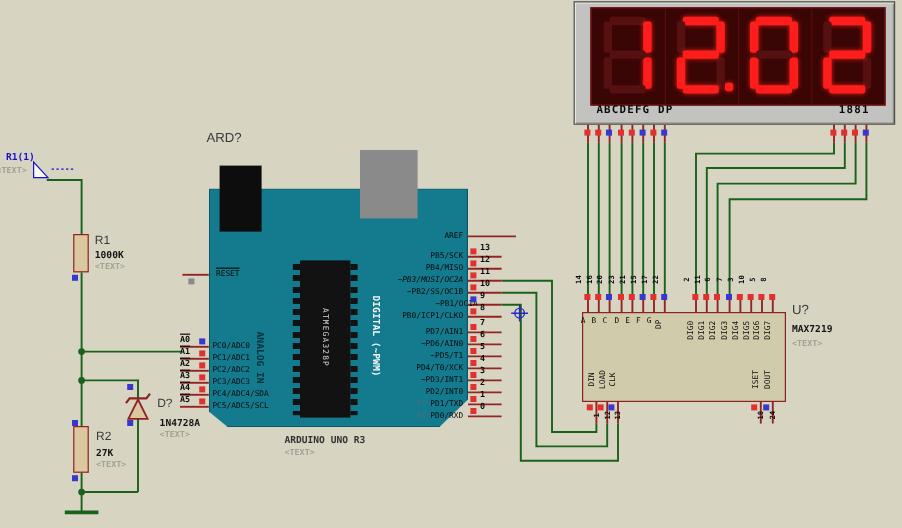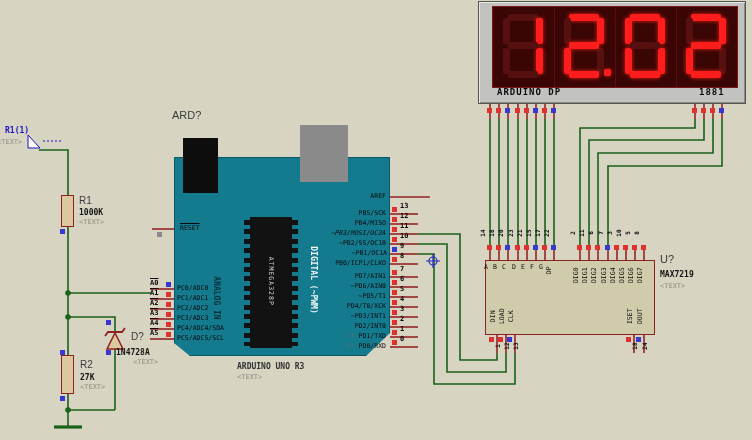--- a/index.html
+++ b/index.html
@@ -156,21 +156,21 @@
   <div class="t ref" style="left:79px;top:196px">R1</div>
   <div class="t t8" style="left:79px;top:209px">1000K</div>
   <div class="t t7 gray" style="left:79px;top:219px">&lt;TEXT&gt;</div>
 
   <div class="res" style="left:61px;top:355px;height:37px"></div>
   <div class="t ref" style="left:80px;top:360px">R2</div>
   <div class="t t8" style="left:80px;top:374px">27K</div>
   <div class="t t7 gray" style="left:80px;top:384px">&lt;TEXT&gt;</div>
 
   <div class="t ref" style="left:131px;top:332px">D?</div>
-  <div class="t t8" style="left:116px;top:349px">1N4728A</div>
+  <div class="t t8" style="left:133px;top:349px">1N4728A</div>
   <div class="t t7 gray" style="left:133px;top:359px">&lt;TEXT&gt;</div>
 
   <div class="board"></div>
   <div class="usb"></div>
   <div class="jack"></div>
   <div class="nubs" style="left:244px"></div>
   <div class="nubs" style="left:292px"></div>
   <div class="dip"></div>
   <div class="t chip-txt vt" style="left:226px;top:278px;width:90px">ATMEGA328P</div>
 
@@ -230,21 +230,21 @@
           <div class="sg on" style="left: 5px; top: 0px; width: 30px; height: 7px;"></div>
           <div class="sg on" style="left: 33px; top: 4px; width: 7px; height: 26px;"></div>
           <div class="sg off" style="left: 33px; top: 34px; width: 7px; height: 26px;"></div>
           <div class="sg on" style="left: 5px; top: 57px; width: 30px; height: 7px;"></div>
           <div class="sg on" style="left: 0px; top: 34px; width: 7px; height: 26px;"></div>
           <div class="sg off" style="left: 0px; top: 4px; width: 7px; height: 26px;"></div>
           <div class="sg on" style="left: 5px; top: 28px; width: 30px; height: 7px;"></div>
         </div>
       </div>
     </div>
-  <div class="t t9" style="left:497px;top:88px">ARDUINO DP</div>
+  <div class="t t9" style="left:497px;top:88px">ABCDEFG DP</div>
   <div class="t t9" style="left:699px;top:88px">1881</div>
 
 <div class="sq" style="left: 60px; top: 229px; background: rgb(56, 56, 207);"></div>
     <div class="sq" style="left: 60px; top: 350px; background: rgb(56, 56, 207);"></div>
     <div class="sq" style="left: 60px; top: 396px; background: rgb(56, 56, 207);"></div>
     <div class="sq" style="left: 106px; top: 320px; background: rgb(56, 56, 207);"></div>
     <div class="sq" style="left: 106px; top: 350px; background: rgb(56, 56, 207);"></div>
     <div class="sq" style="left: 157px; top: 232px; background: rgb(138, 138, 138);"></div>
     <div class="t t7 ovl" style="left: 150px; top: 280px;">A0</div>
     <div class="sq" style="left: 166px; top: 282px; background: rgb(56, 56, 207);"></div>
@@ -271,21 +271,21 @@
     <div class="t t7" style="left: 400px; top: 213px;">12</div>
     <div class="t t65 rlab" style="left: 316px; top: 220px;">PB4/MISO</div>
     <div class="sq" style="left: 392px; top: 227px; background: rgb(224, 48, 48);"></div>
     <div class="t t7" style="left: 400px; top: 223px;">11</div>
     <div class="t t65 rlab" style="left: 316px; top: 230px; font-style: italic;">~PB3/MOSI/OC2A</div>
     <div class="sq" style="left: 392px; top: 237px; background: rgb(224, 48, 48);"></div>
     <div class="t t7" style="left: 400px; top: 233px;">10</div>
     <div class="t t65 rlab" style="left: 316px; top: 240px;">~PB2/SS/OC1B</div>
     <div class="sq" style="left: 392px; top: 247px; background: rgb(56, 56, 207);"></div>
     <div class="t t7" style="left: 400px; top: 243px;">9</div>
-    <div class="t t65 rlab" style="left: 317px; top: 250px;">~PB1/OC1A</div>
+    <div class="t t65 rlab" style="left: 328px; top: 250px;">~PB1/OC1A</div>
     <div class="sq" style="left: 392px; top: 257px; background: rgb(224, 48, 48);"></div>
     <div class="t t7" style="left: 400px; top: 253px;">8</div>
     <div class="t t65 rlab" style="left: 316px; top: 260px;">PB0/ICP1/CLKO</div>
     <div class="sq" style="left: 392px; top: 270px; background: rgb(224, 48, 48);"></div>
     <div class="t t7" style="left: 400px; top: 266px;">7</div>
     <div class="t t65 rlab" style="left: 316px; top: 273px;">PD7/AIN1</div>
     <div class="sq" style="left: 392px; top: 280px; background: rgb(224, 48, 48);"></div>
     <div class="t t7" style="left: 400px; top: 276px;">6</div>
     <div class="t t65 rlab" style="left: 316px; top: 283px;">~PD6/AIN0</div>
     <div class="sq" style="left: 392px; top: 290px; background: rgb(224, 48, 48);"></div>

